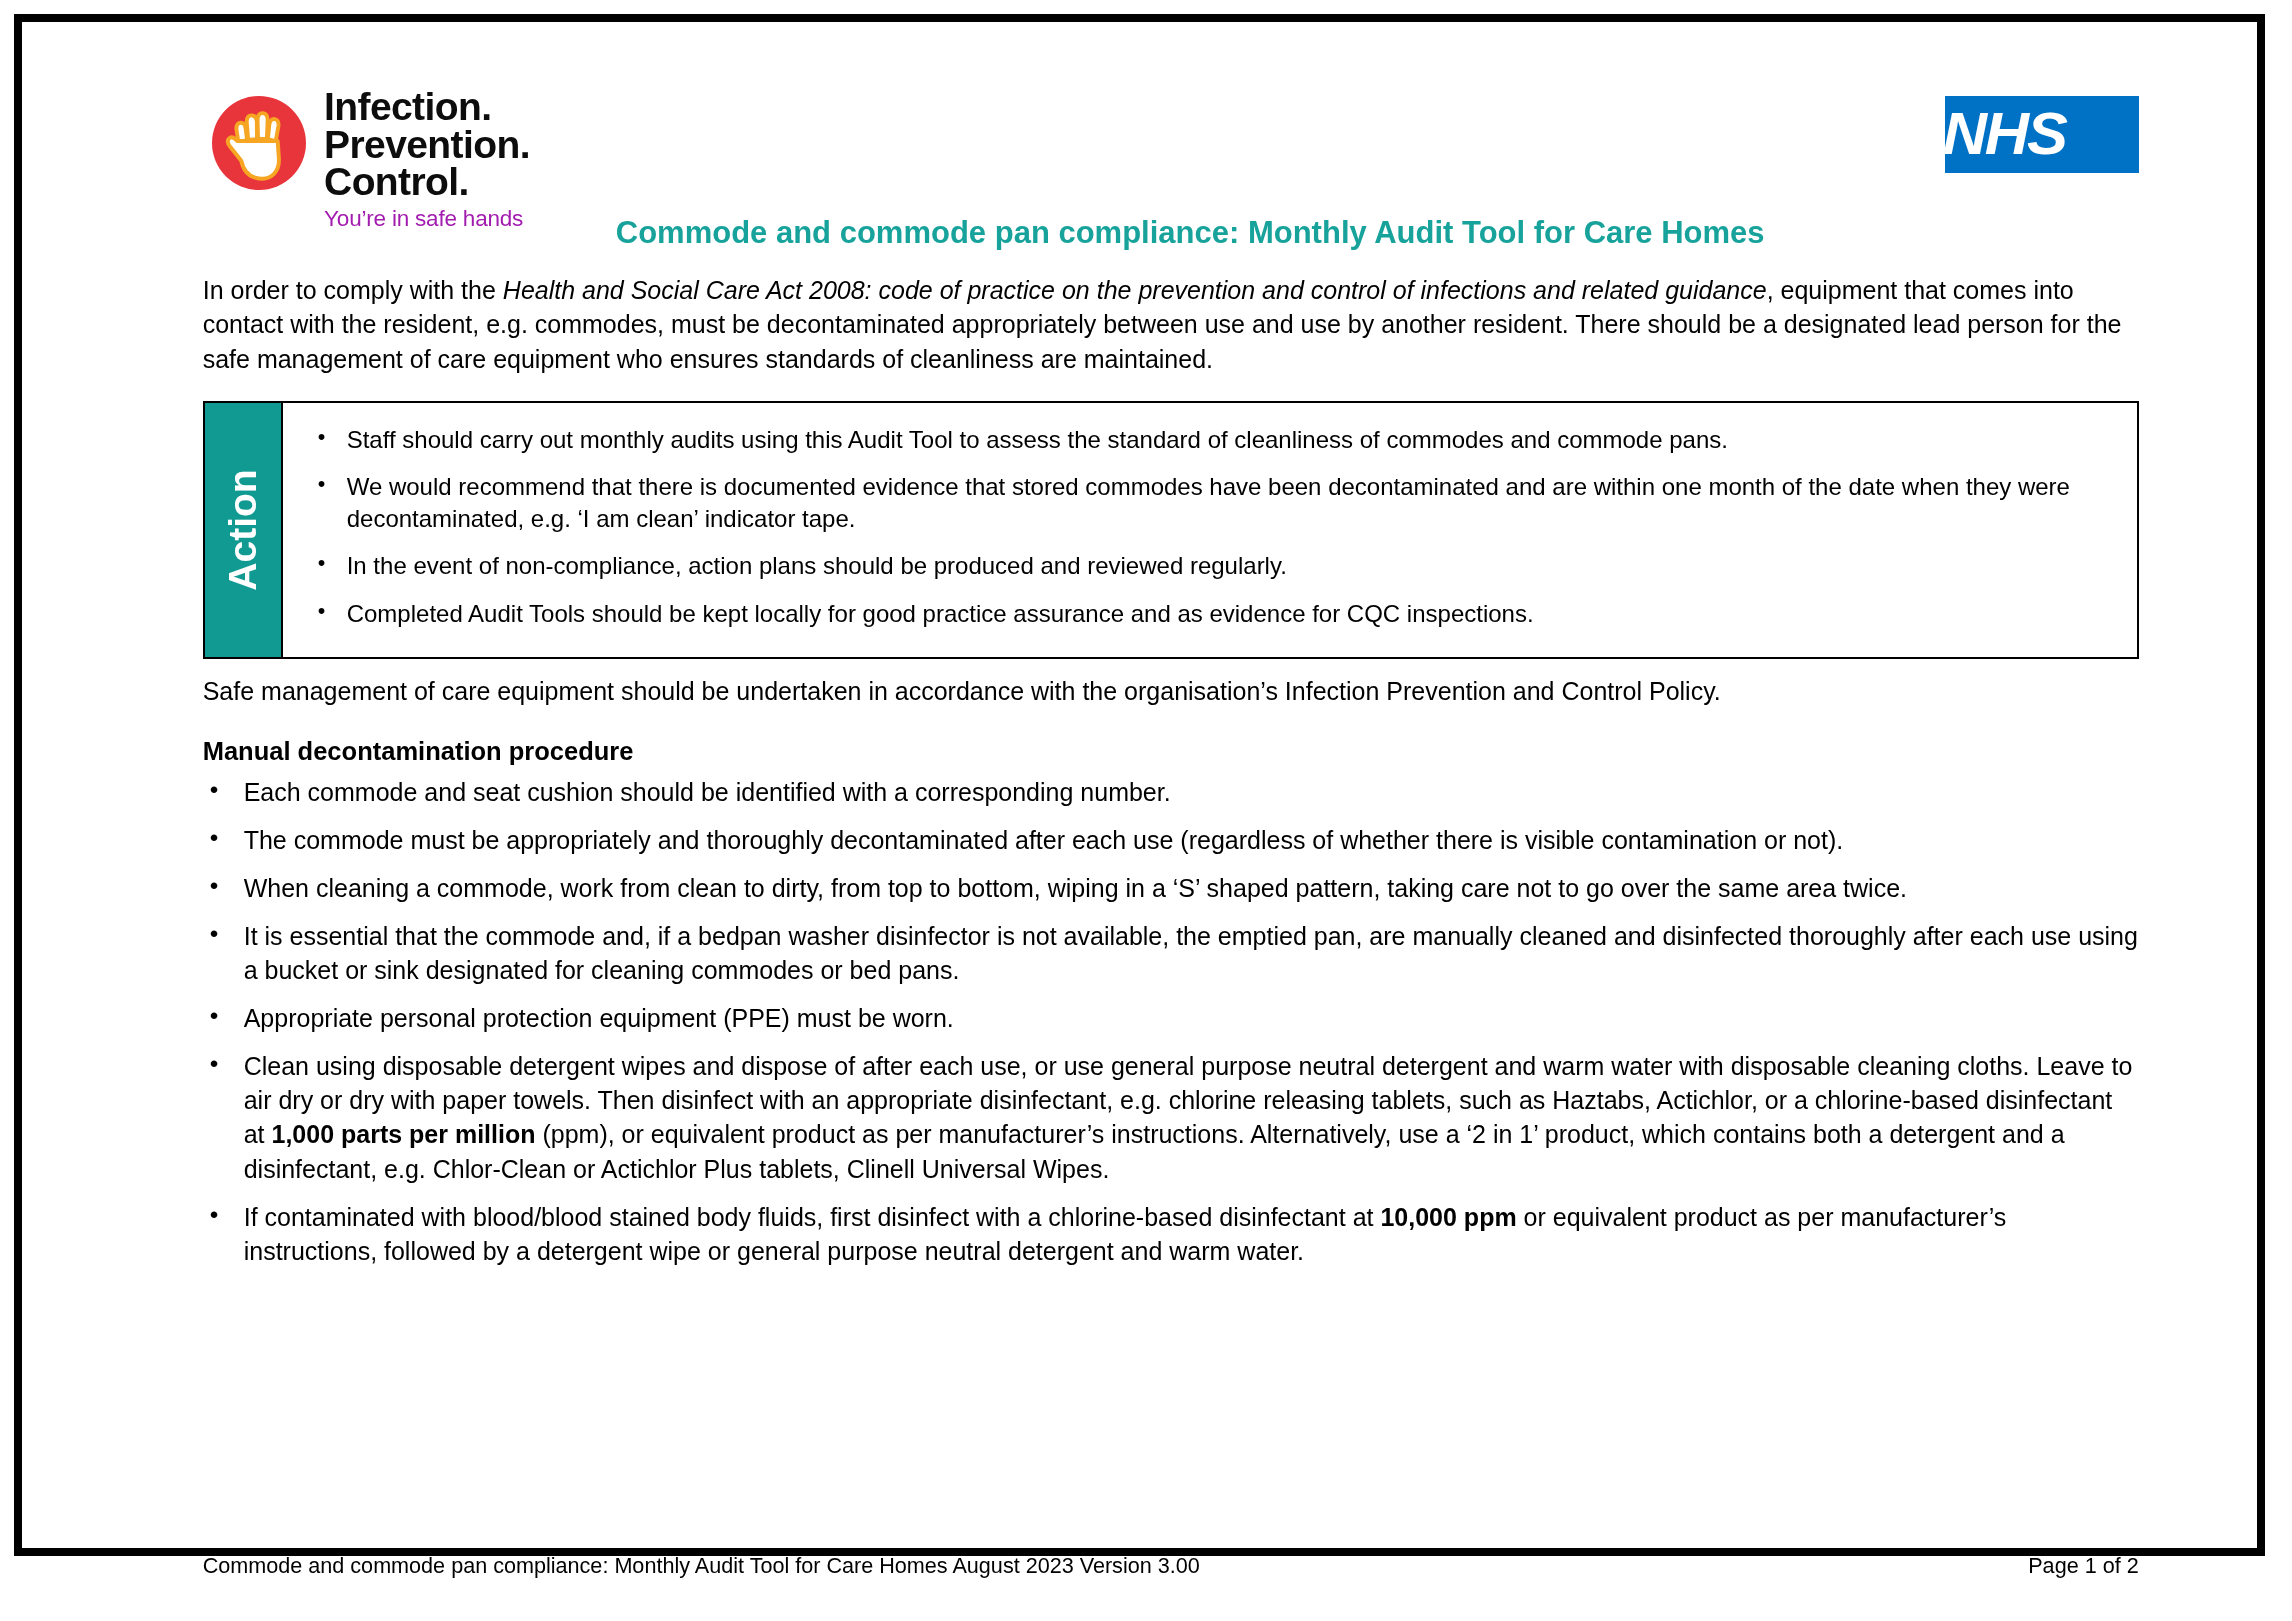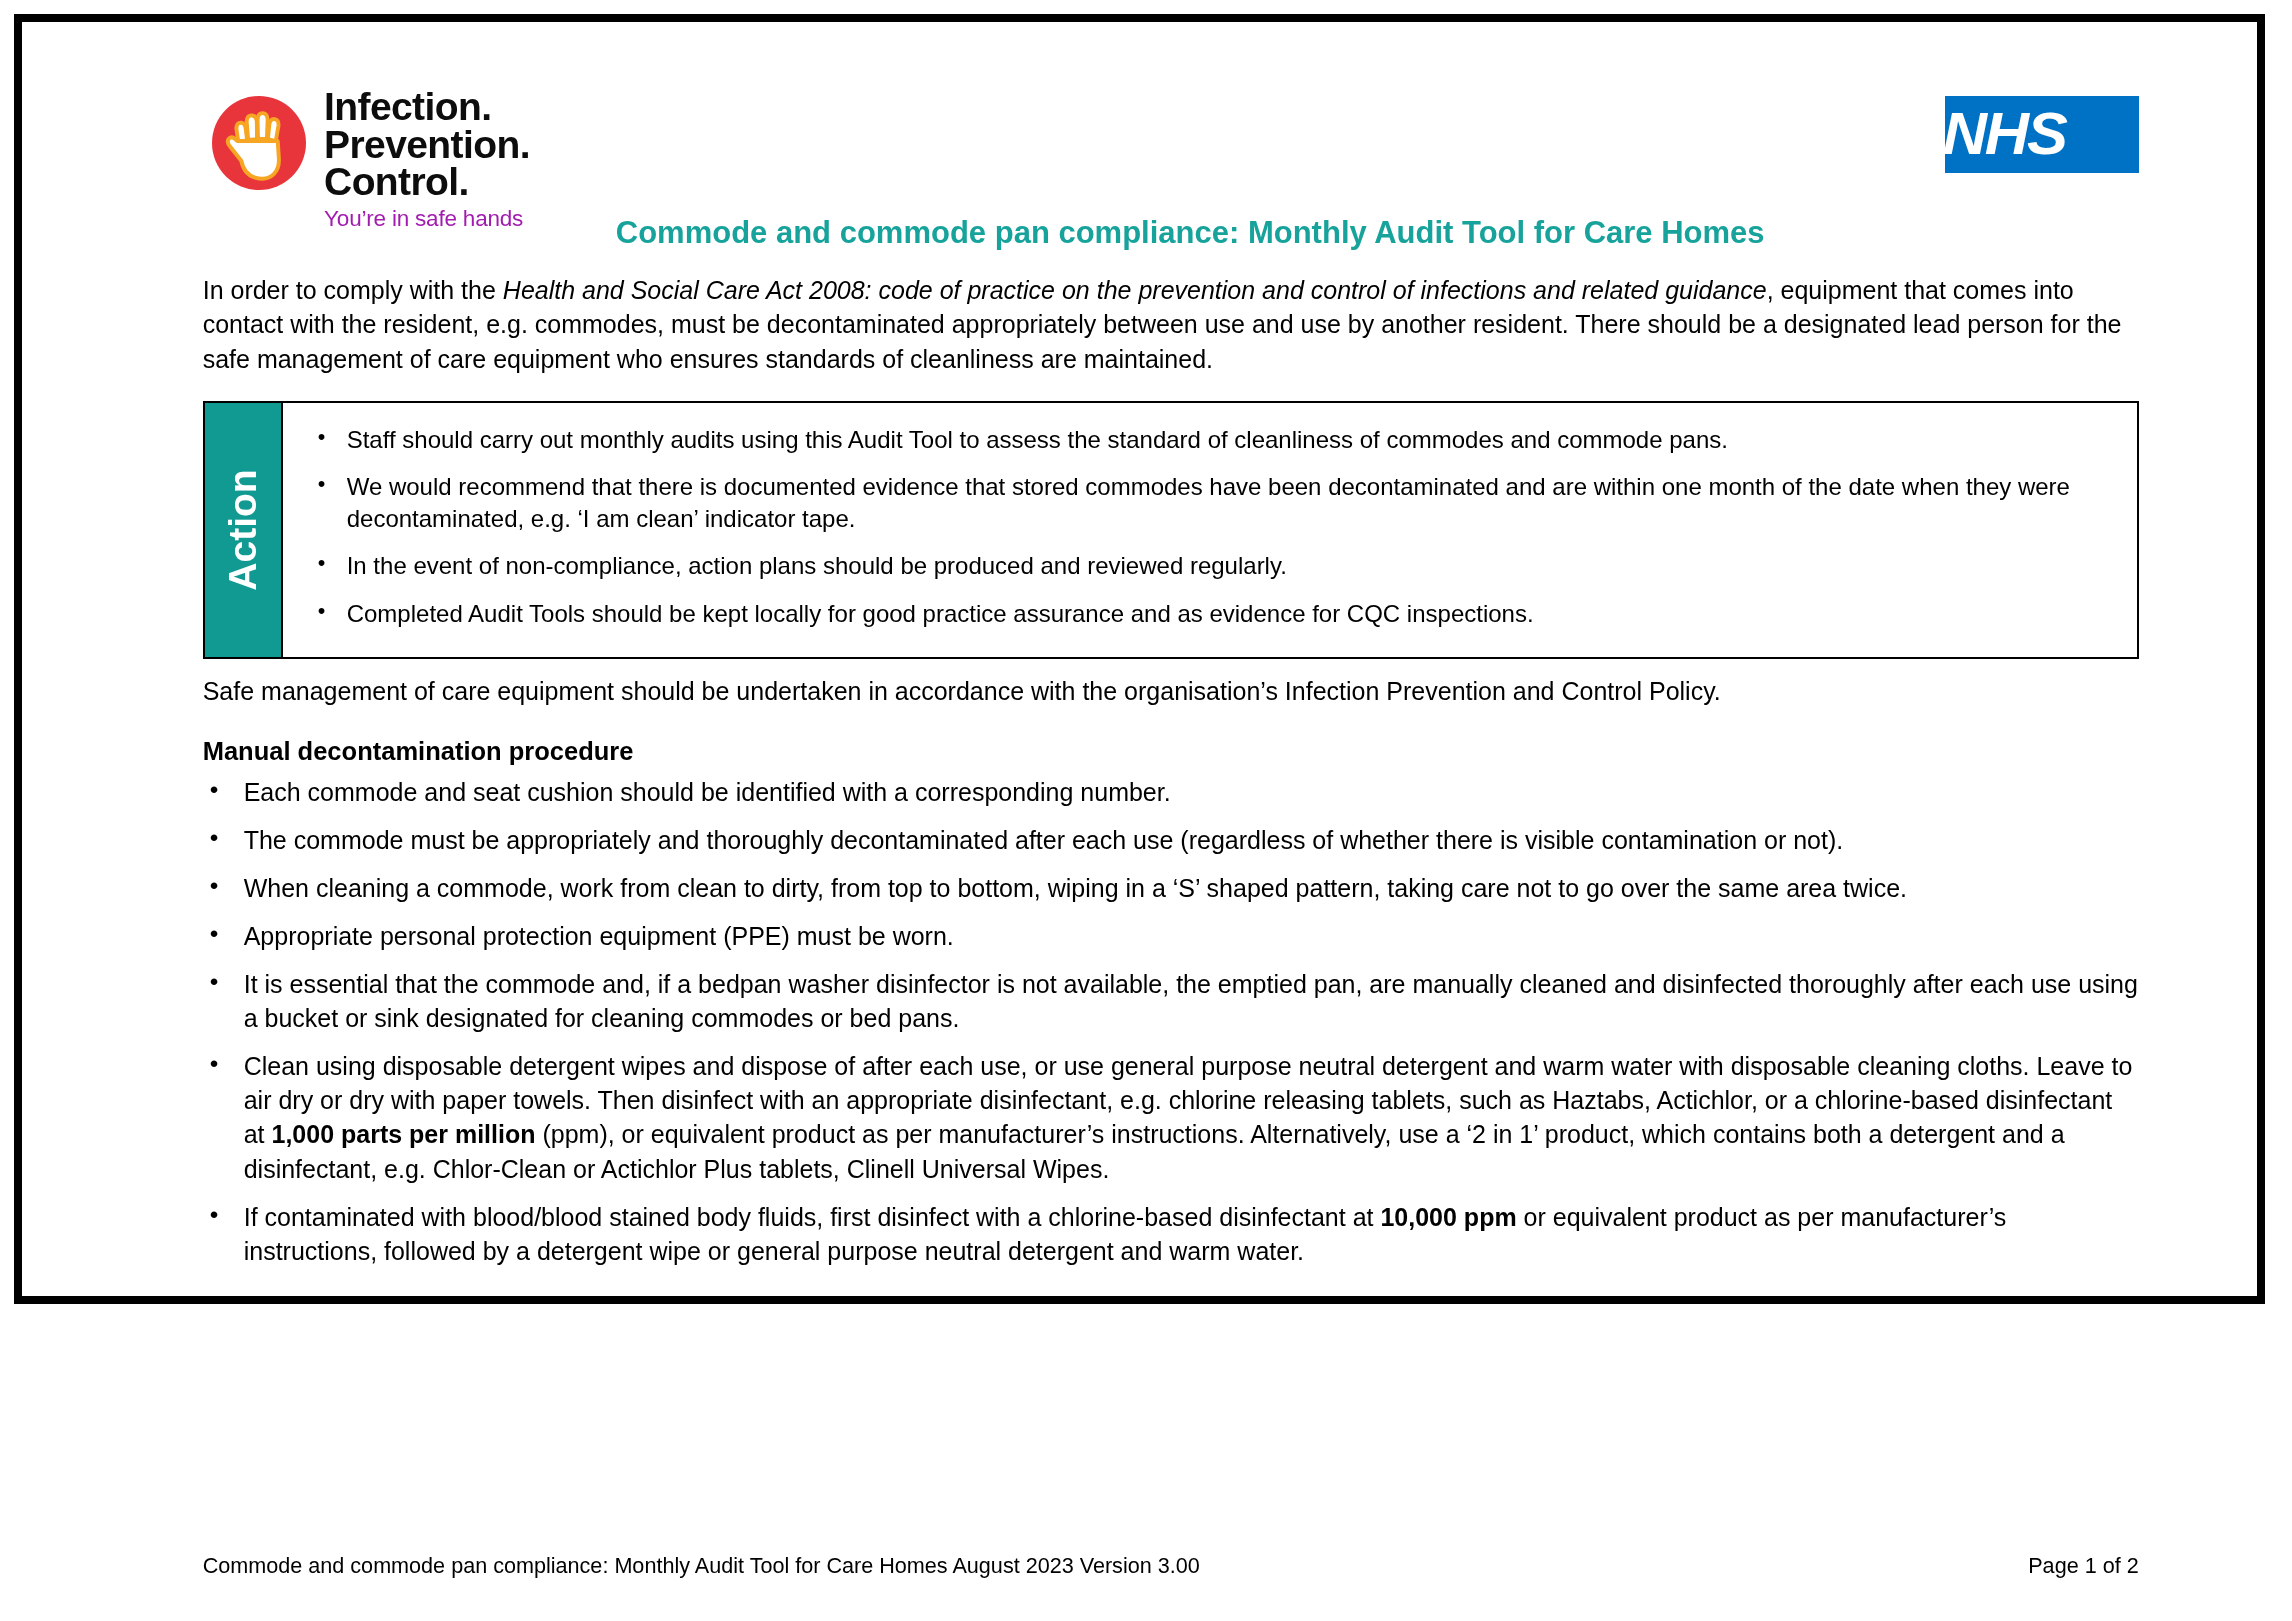--- a/index.html
+++ b/index.html
@@ -12,21 +12,21 @@
     height: 1621px;
     font-family: "Liberation Sans", sans-serif;
     color: #000000;
     overflow: hidden;
   }
   #page {
     position: absolute;
     left: 13.7px;
     top: 13.7px;
     width: 2251px;
-    height: 1290px;
+    height: 1542px;
     border: 8.8px solid #000000;
     box-sizing: border-box;
     background: #ffffff;
   }
   #inner {
     position: absolute;
     left: 181px;
     top: 45px;
     width: 1936px;
     height: 1514px;
@@ -258,22 +258,22 @@
     <p class="para tight">Safe management of care equipment should be undertaken in accordance with the organisation’s Infection Prevention and Control Policy.</p>
 
     <h2 class="section">Manual decontamination procedure</h2>
     <ul class="doclist">
       <li>Each commode and seat cushion should be identified with a corresponding number.</li>
       <li>The commode must be appropriately and thoroughly decontaminated after each use (regardless of whether there is visible contamination or not).</li>
       <li>When cleaning a commode, work from clean to dirty, from top to bottom, wiping in a ‘S’ shaped pattern, taking care not to go over the same area twice.</li>
     </ul>
 
     <ul class="doclist">
+      <li>It is essential that the commode and, if a bedpan washer disinfector is not available, the emptied pan, are manually cleaned and disinfected thoroughly after each use using a bucket or sink designated for cleaning commodes or bed pans.</li>
       <li>Appropriate personal protection equipment (PPE) must be worn.</li>
-      <li>It is essential that the commode and, if a bedpan washer disinfector is not available, the emptied pan, are manually cleaned and disinfected thoroughly after each use using a bucket or sink designated for cleaning commodes or bed pans.</li>
       <li><span>Clean using disposable detergent wipes and dispose of after each use, or use general purpose neutral detergent and warm water with disposable cleaning cloths.  Leave to air dry or dry with paper towels.  Then disinfect with an appropriate disinfectant, e.g. chlorine releasing tablets, such as Haztabs, Actichlor, or a chlorine-based disinfectant at </span><b class="bold">1,000 parts per million</b><span> (ppm), or equivalent product as per manufacturer’s instructions.  Alternatively, use a ‘2 in 1’ product, which contains both a detergent and a disinfectant, e.g. Chlor-Clean or Actichlor Plus tablets, Clinell Universal Wipes.</span></li>
       <li><span>If contaminated with blood/blood stained body fluids, first disinfect with a chlorine-based disinfectant at </span><b class="bold">10,000 ppm</b><span> or equivalent product as per manufacturer’s instructions, followed by a detergent wipe or general purpose neutral detergent and warm water.</span></li>
     </ul>
   </div>
 
   <div class="footer">
     <span>Commode and commode pan compliance: Monthly Audit Tool for Care Homes August 2023 Version 3.00</span>
     <span>Page 1 of 2</span>
   </div>
 </div>

